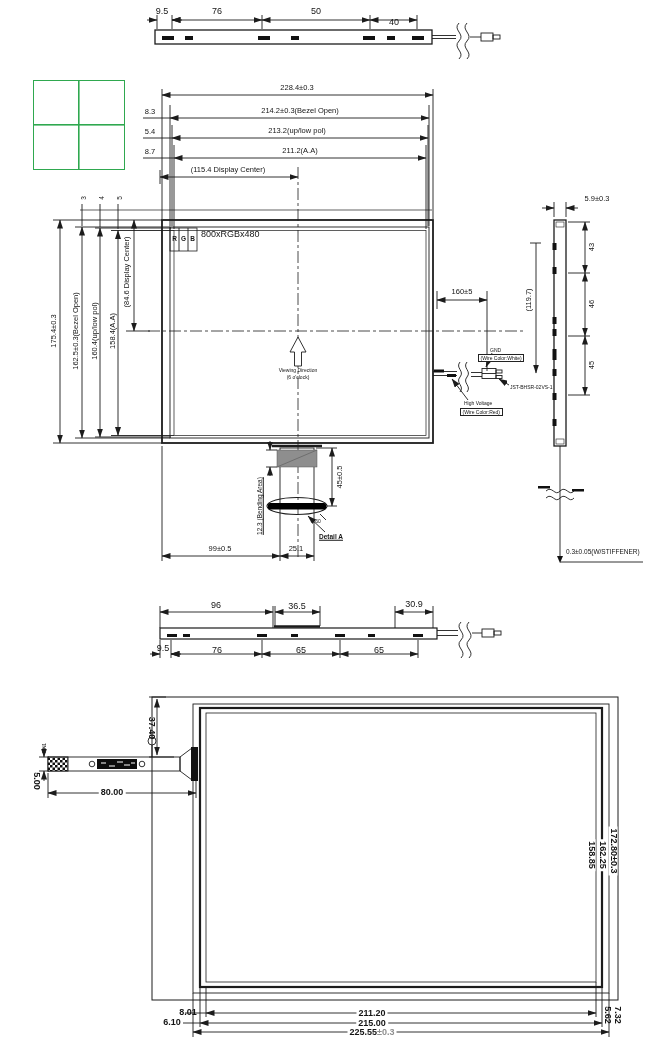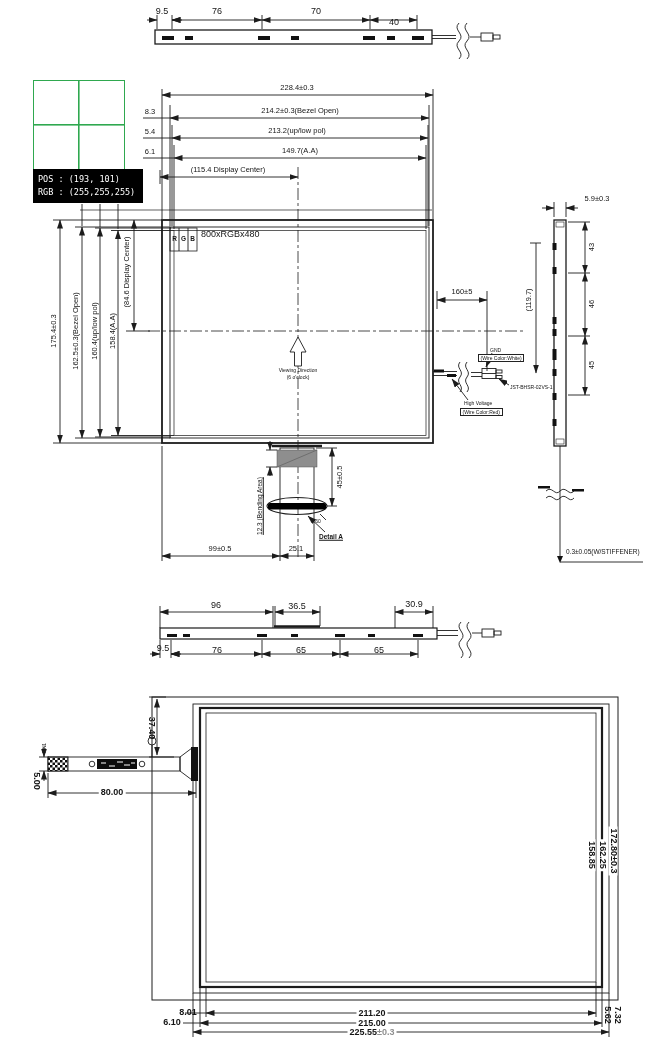--- a/index.html
+++ b/index.html
@@ -227,38 +227,34 @@
       <path d="M206,987V1017 M200,987V1027 M193,993V1037 M596,982V1017 M602,987V1027 M609,993V1037"></path>
       <path d="M185,1013H206 M183,1023H200"></path>
       <line class="dim" x1="206" y1="1013" x2="596" y2="1013" marker-start="url(#ms)" marker-end="url(#me)"></line>
       <line class="dim" x1="200" y1="1023" x2="602" y2="1023" marker-start="url(#ms)" marker-end="url(#me)"></line>
       <line class="dim" x1="193" y1="1032" x2="609" y2="1032" marker-start="url(#ms)" marker-end="url(#me)"></line>
     </g>
   </g>
 </svg>
 
 <div class="mag-grid"></div>
-<div class="mag-info">
-  <div>POS : (193, 101)</div>
-  <div>RGB : (255,255,255)</div>
-</div>
 
 <div class="lb s9" style="left:162px;top:11px">9.5</div>
 <div class="lb s9" style="left:217px;top:11px">76</div>
-<div class="lb s9" style="left:316px;top:11px">70</div>
+<div class="lb s9" style="left:316px;top:11px">50</div>
 <div class="lb s9" style="left:394px;top:22px">40</div>
 
 <div class="lb" style="left:297px;top:88px">228.4±0.3</div>
 <div class="lb" style="left:300px;top:111px">214.2±0.3(Bezel Open)</div>
 <div class="lb" style="left:297px;top:131px">213.2(up/low pol)</div>
-<div class="lb" style="left:300px;top:151px">149.7(A.A)</div>
+<div class="lb" style="left:300px;top:151px">211.2(A.A)</div>
 <div class="lb" style="left:228px;top:170px">(115.4 Display Center)</div>
 <div class="lb" style="left:150px;top:112px">8.3</div>
 <div class="lb" style="left:150px;top:132px">5.4</div>
-<div class="lb" style="left:150px;top:152px">6.1</div>
+<div class="lb" style="left:150px;top:152px">8.7</div>
 <div class="lb rn90" style="left:54px;top:331px">175.4±0.3</div>
 <div class="lb rn90" style="left:76px;top:331px">162.5±0.3(Bezel Open)</div>
 <div class="lb rn90" style="left:95px;top:331px">160.4(up/low pol)</div>
 <div class="lb rn90" style="left:113px;top:331px">158.4(A.A)</div>
 <div class="lb rn90" style="left:127px;top:272px">(84.6 Display Center)</div>
 <div class="lb rn90 s65" style="left:84px;top:198px">3</div>
 <div class="lb rn90 s65" style="left:102px;top:198px">4</div>
 <div class="lb rn90 s65" style="left:120px;top:198px">5</div>
 <div class="lb s65 bold" style="left:174.5px;top:239px">R</div>
 <div class="lb s65 bold" style="left:183.5px;top:239px">G</div>

